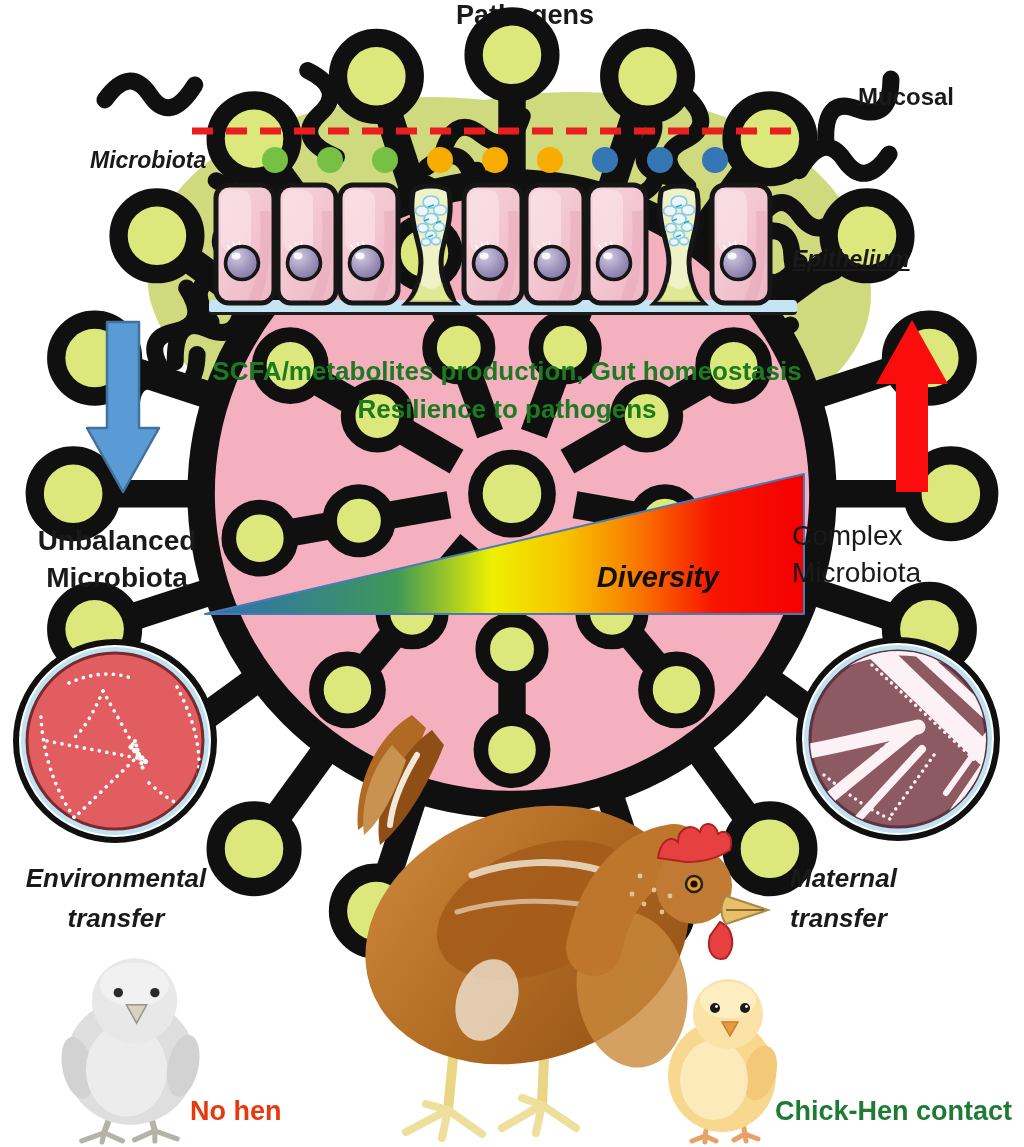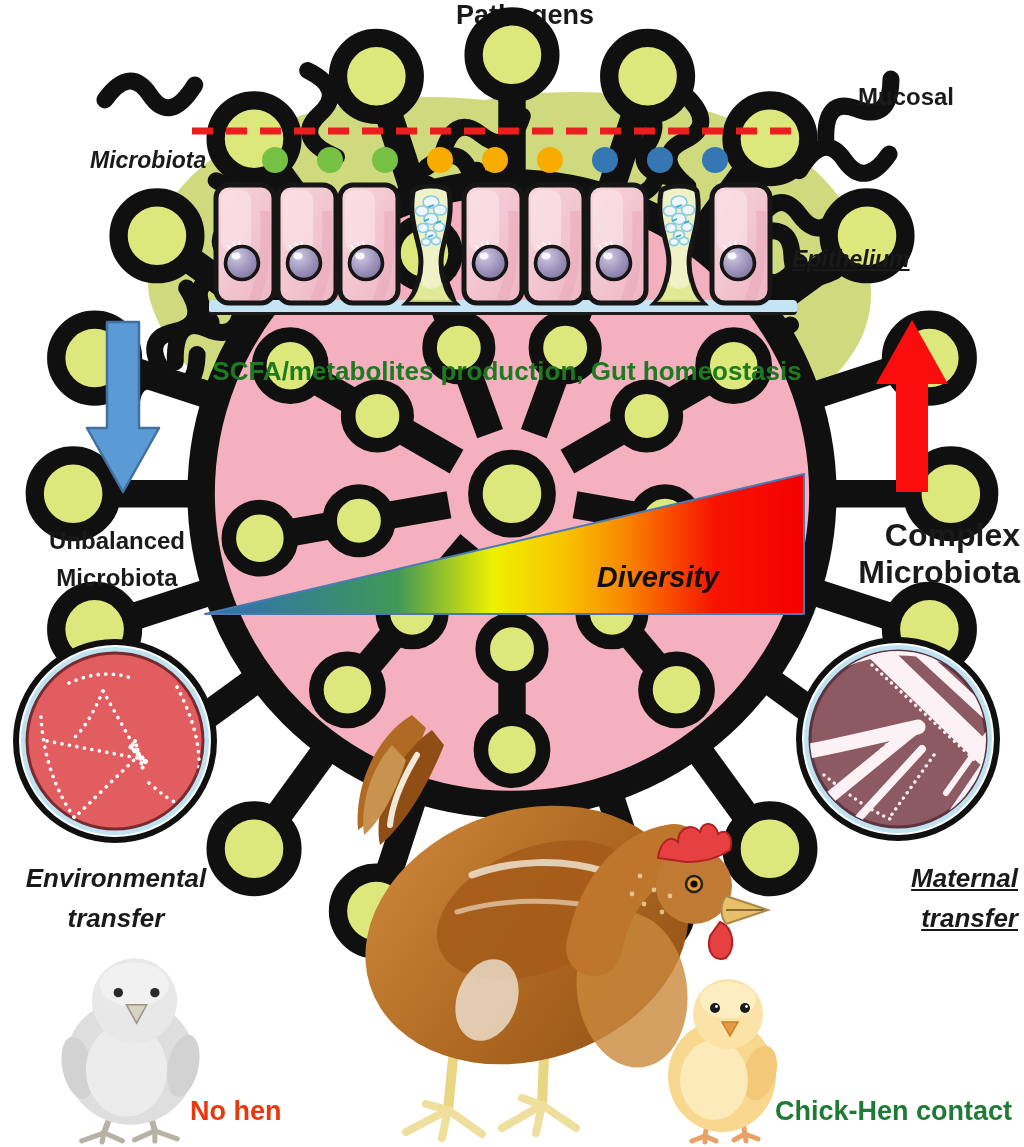--- a/index.html
+++ b/index.html
@@ -24,28 +24,28 @@
   .basement{left:209px;top:300px;width:588px;height:12px;background:#c6e5f4;
     border-bottom:3px solid #1c1c1c;border-radius:4px;z-index:1;}
 
   #arrow-down-svg{left:83px;top:320px;width:80px;height:176px;}
   #arrow-up-svg{left:872px;top:318px;width:80px;height:176px;}
 
   .benefits{left:150px;top:352px;width:714px;text-align:center;font-size:26px;
     font-weight:bold;color:var(--benefits-text,#1c7a1f);line-height:38px;}
 
   #triangle-svg{left:203px;top:471px;width:604px;height:146px;}
-  .unbalanced{left:6px;top:522px;width:222px;font-size:24px;font-weight:bold;text-align:center;line-height:37px;}
-  .complex{left:792px;top:517px;width:228px;font-size:32px;font-weight:bold;text-align:right;line-height:37px;}
+  .unbalanced{left:6px;top:522px;width:222px;font-size:28px;font-weight:bold;text-align:center;line-height:37px;}
+  .complex{left:792px;top:517px;width:228px;font-size:28px;font-weight:normal;text-align:left;line-height:37px;}
 
   #dishL-svg{left:11px;top:637px;width:208px;height:208px;}
   #dishR-svg{left:794px;top:635px;width:208px;height:208px;}
 
   .env-transfer{left:3px;top:858px;width:226px;font-size:26px;font-weight:bold;font-style:italic;text-align:center;line-height:40px;}
-  .mat-transfer{left:790px;top:858px;width:228px;font-size:26px;font-weight:bold;font-style:italic;text-align:right;line-height:40px;text-decoration:underline;}
+  .mat-transfer{left:790px;top:858px;width:228px;font-size:26px;font-weight:bold;font-style:italic;text-align:left;line-height:40px;}
 
   #grey-chick-svg{left:28px;top:948px;width:205px;height:198px;}
   #hen-svg{left:322px;top:700px;width:462px;height:447px;}
   #yellow-chick-svg{left:652px;top:968px;width:145px;height:178px;}
 
   .no-hen{left:190px;top:1096px;width:150px;font-size:27px;font-weight:bold;color:var(--left-caption,#e8380d);}
   .chick-hen{left:775px;top:1096px;width:246px;font-size:27px;font-weight:bold;color:var(--right-caption,#1e7a34);}
 </style>
 </head>
 <body>
@@ -304,20 +304,21 @@
 
   <svg id="arrow-down-svg" class="abs" viewBox="0 0 80 176">
     <polygon points="24,2 56,2 56,108 76,108 40,172 4,108 24,108" style="fill:var(--down-arrow,#5b9bd5);stroke:var(--down-arrow-border,#41719c)" stroke-width="2.5" stroke-linejoin="round"></polygon>
   </svg>
   <svg id="arrow-up-svg" class="abs" viewBox="0 0 80 176">
     <polygon points="24,174 56,174 56,66 76,66 40,2 4,66 24,66" style="fill:var(--up-arrow,#fb0d0d)" stroke-linejoin="round"></polygon>
   </svg>
 
   <div class="abs benefits">
     <div>SCFA/metabolites production, Gut homeostasis</div>
+    <div>Resilience to pathogens</div>
   </div>
 
   <svg id="triangle-svg" class="abs" viewBox="0 0 604 146">
     <defs>
       <linearGradient id="divGrad" x1="0" y1="0" x2="1" y2="0">
         <stop offset="0" style="stop-color:var(--triangle-blue,#2e6fb7)"></stop>
         <stop offset="0.32" stop-color="#3f9857"></stop>
         <stop offset="0.48" stop-color="#eef000"></stop>
         <stop offset="0.60" stop-color="#f8c300"></stop>
         <stop offset="0.70" stop-color="#f88800"></stop>

